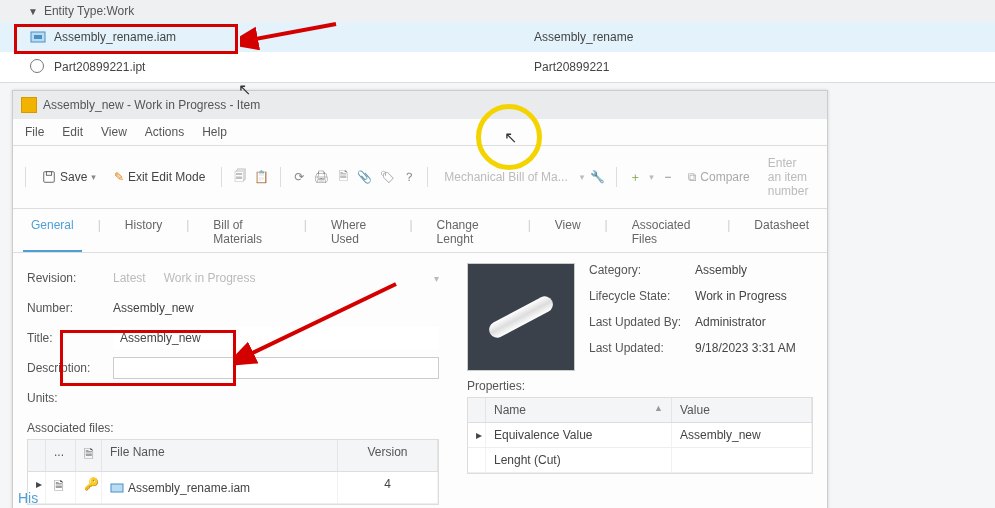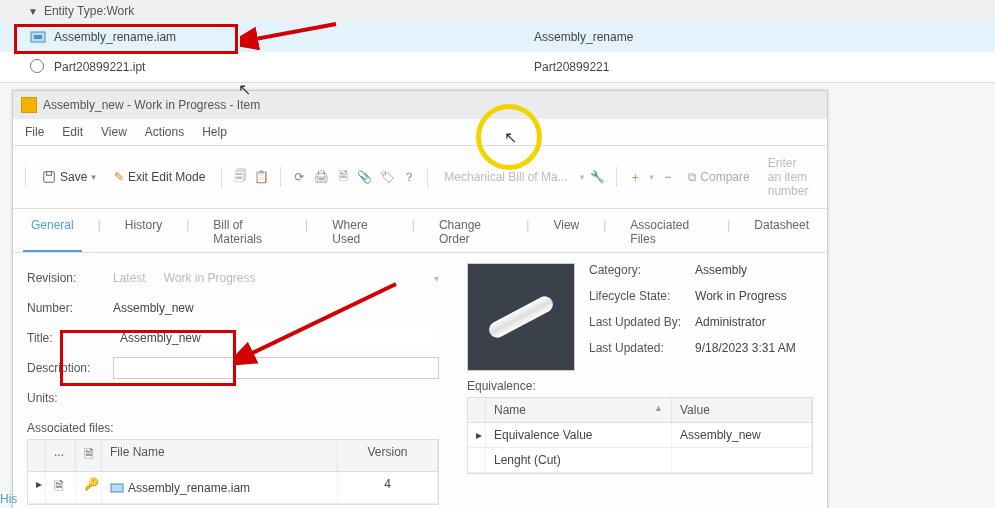--- a/index.html
+++ b/index.html
@@ -60,21 +60,21 @@
 
 .meta { display: flex; gap: 14px; }
 .meta .labels { display: flex; flex-direction: column; gap: 12px; color: #555; }
 .meta .vals { display: flex; flex-direction: column; gap: 12px; color: #444; }
 
 
 .redbox { position: absolute; border: 3px solid #d40000; pointer-events: none; }
 .arrow { position: absolute; pointer-events: none; }
 .yellow-circle { position: absolute; width: 66px; height: 66px; border: 5px solid #f4d400; border-radius: 50%; pointer-events: none; }
 .cursor { position: absolute; pointer-events: none; font-size: 16px; color: #333; }
-.hist-stub { position: absolute; left: 0; bottom: 2px; color: #4f9fd6; font-size: 12px; }
+.hist-stub { position: absolute; left: 18px; bottom: 2px; color: #4f9fd6; font-size: 14px; }
 </style>
 </head>
 <body>
 
 <div class="top-list">
   <div class="top-header">
     <span class="tri">▼</span>
     <span>Entity Type:Work</span>
   </div>
   <div class="top-row sel">
@@ -147,21 +147,21 @@
 
   <div class="tabrow">
     <span class="tab active">General</span>
       <span class="tab-sep">|</span>
     <span class="tab">History</span>
       <span class="tab-sep">|</span>
     <span class="tab">Bill of Materials</span>
       <span class="tab-sep">|</span>
     <span class="tab">Where Used</span>
       <span class="tab-sep">|</span>
-    <span class="tab">Change Order</span>
+    <span class="tab">Change Lenght</span>
       <span class="tab-sep">|</span>
     <span class="tab">View</span>
       <span class="tab-sep">|</span>
     <span class="tab">Associated Files</span>
       <span class="tab-sep">|</span>
     <span class="tab">Datasheet</span>
   </div>
 
   <div class="body">
     <div class="left-col">
@@ -228,21 +228,21 @@
           <span>Last Updated:</span>
         </div>
         <div class="vals">
           <span>Assembly</span>
           <span>Work in Progress</span>
           <span>Administrator</span>
           <span>9/18/2023 3:31 AM</span>
         </div>
       </div>
 
-      <div class="prop-header">Equivalence:</div>
+      <div class="prop-header">Properties:</div>
       <div class="grid">
         <div class="head">
           <div class="cell expander"></div>
           <div class="cell" style="flex:1">
             <span>Name</span>
             <span style="float:right;color:#999;font-size:9px">▲</span>
           </div>
           <div class="cell" style="width:140px">Value</div>
         </div>
         <div class="row">

